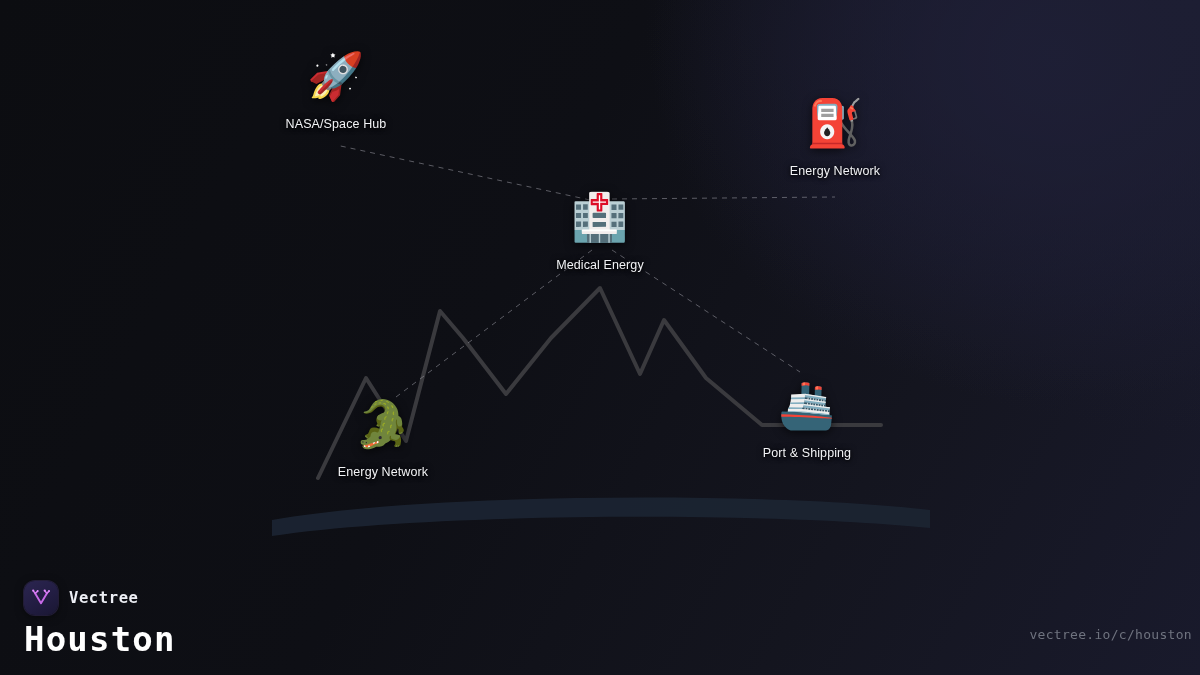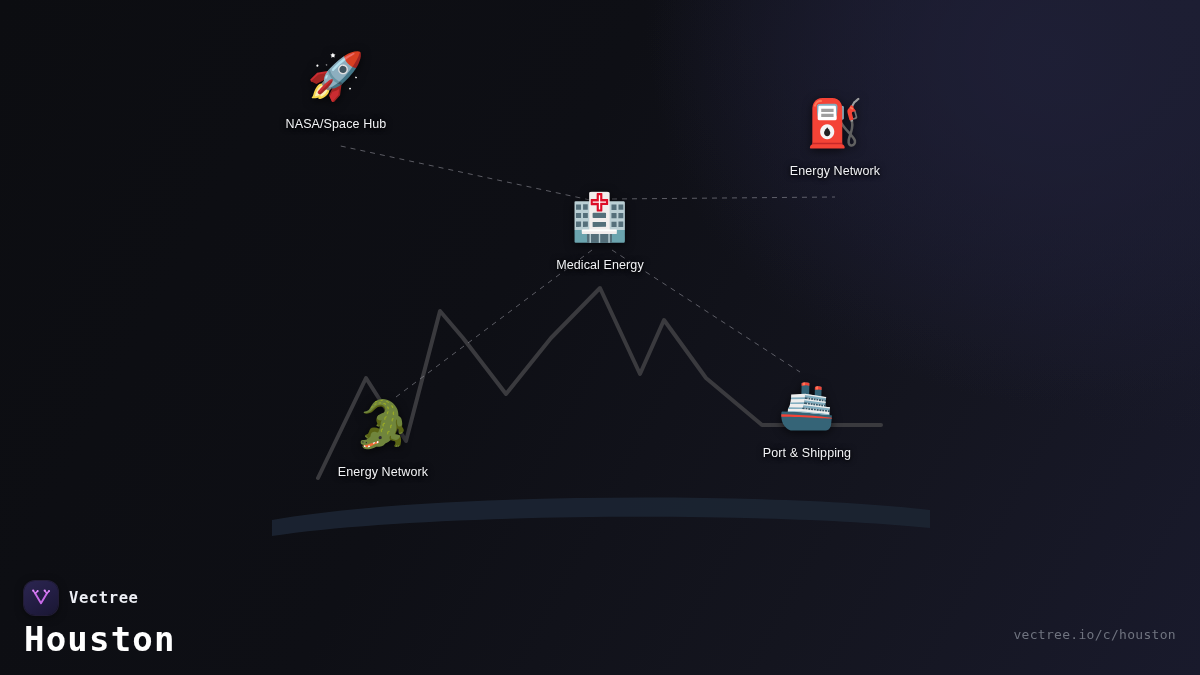--- a/index.html
+++ b/index.html
@@ -93,21 +93,21 @@
     top: 64px;
     font-family: "DejaVu Sans Mono", monospace;
     font-size: 34px;
     font-weight: bold;
     color: #ffffff;
     letter-spacing: 1.2px;
     line-height: 40px;
   }
   #footer-url {
     position: absolute;
-    right: 24px;
+    right: 8px;
     bottom: 33px;
     font-family: "DejaVu Sans Mono", monospace;
     font-size: 13px;
     color: #6f737f;
     letter-spacing: 0.3px;
   }
 </style>
 </head>
 <body>
 

